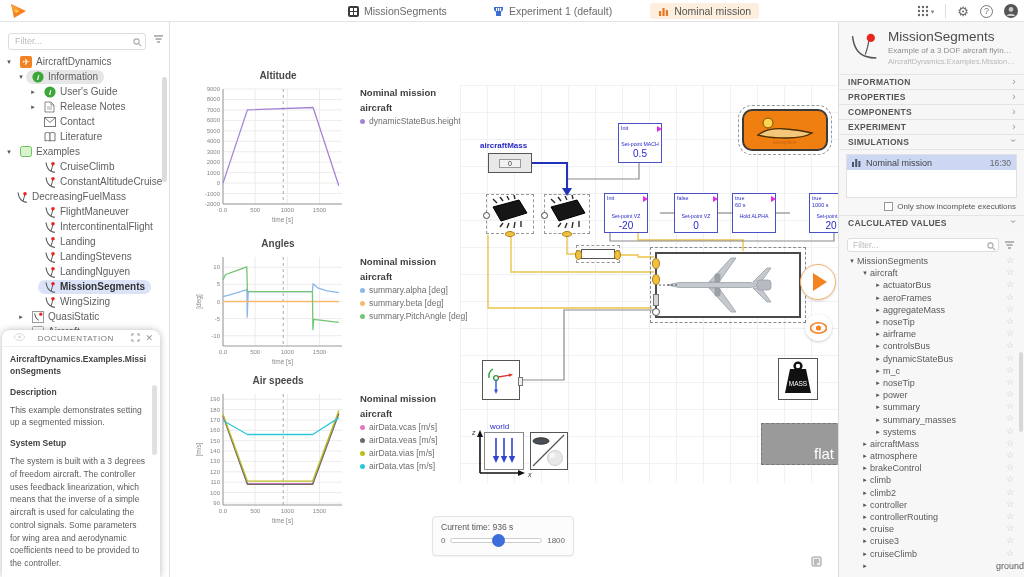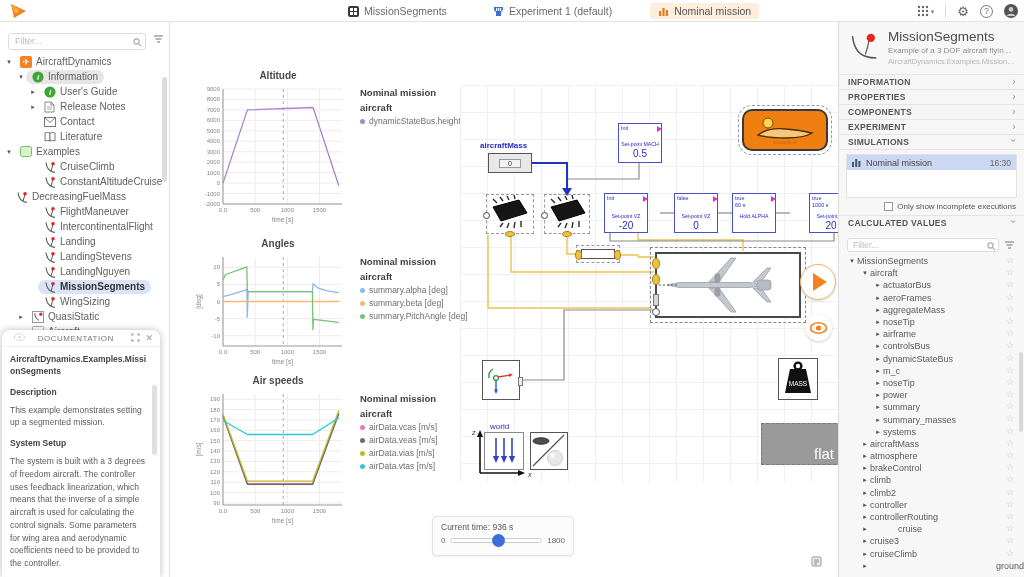--- a/index.html
+++ b/index.html
@@ -1044,21 +1044,21 @@
       <div class="cvrow" style="padding-left: 21px;">
         <span class="tarrow">▸</span>
         <span class="cvlabel">controller</span>
         <span class="star">☆</span>
       </div>
       <div class="cvrow" style="padding-left: 21px;">
         <span class="tarrow">▸</span>
         <span class="cvlabel">controllerRouting</span>
         <span class="star">☆</span>
       </div>
-      <div class="cvrow" style="padding-left: 21px; gap: 28px;">
+      <div class="cvrow" style="padding-left: 21px;">
         <span class="tarrow">▸</span>
         <span class="cvlabel">cruise</span>
         <span class="star">☆</span>
       </div>
       <div class="cvrow" style="padding-left: 21px;">
         <span class="tarrow">▸</span>
         <span class="cvlabel">cruise3</span>
         <span class="star">☆</span>
       </div>
       <div class="cvrow" style="padding-left: 21px;">

